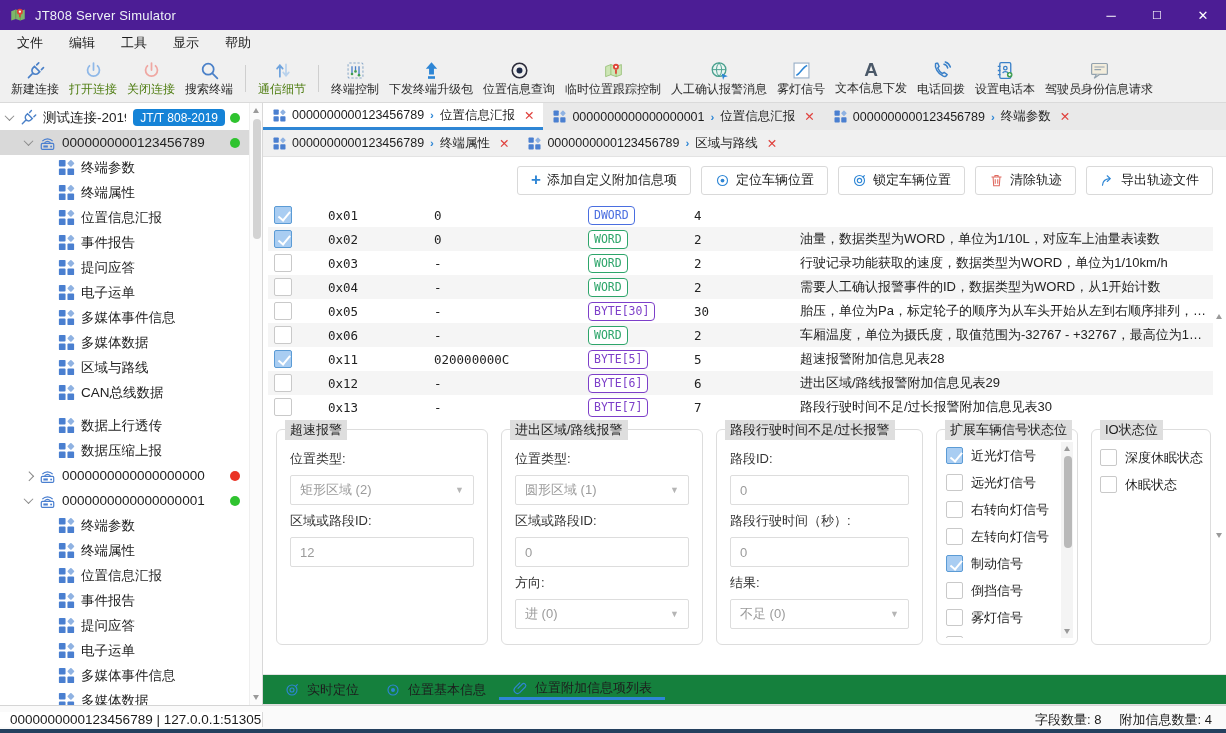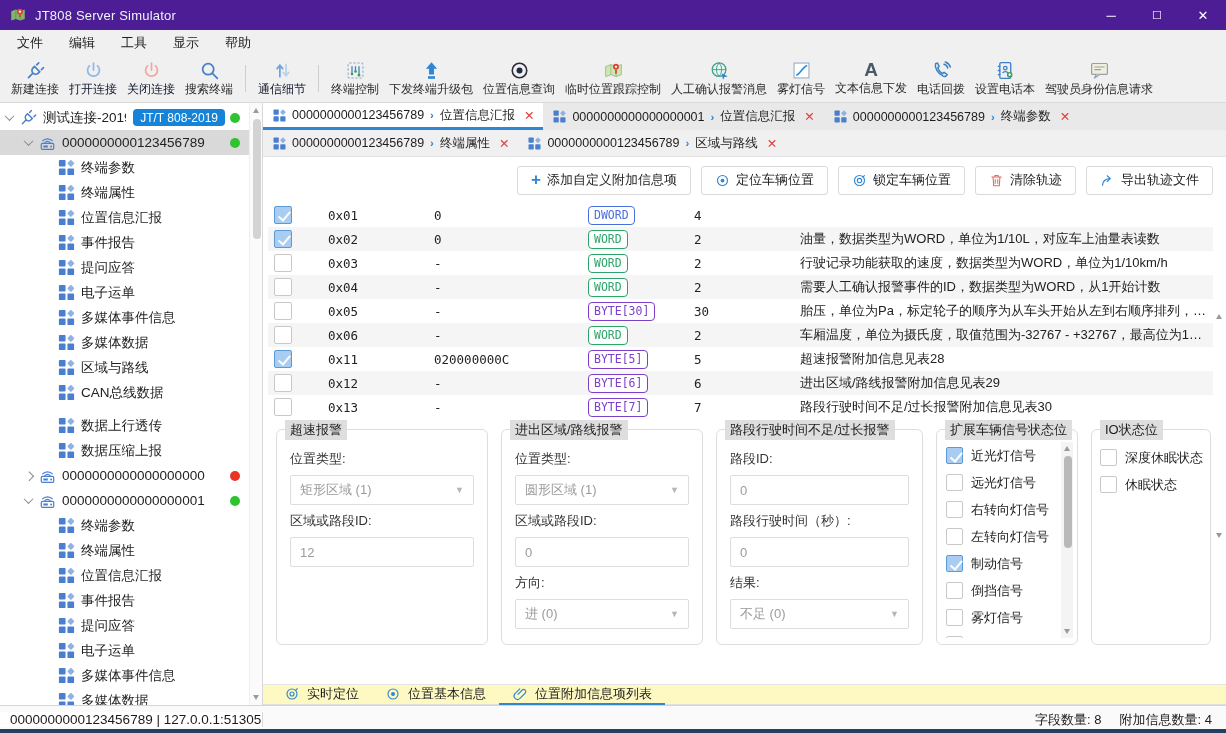--- a/index.html
+++ b/index.html
@@ -14,21 +14,21 @@
 .win-btn.max{font-size:11px}
 
 .menubar{height:26px;display:flex;align-items:center;padding-left:4px;background:#f0f0f0}
 .menu-item{padding:4px 13px;font-size:13px;color:#1c1c1c}
 
 .toolbar{height:47px;display:flex;align-items:stretch;padding:2px 2px 3px 6px;border-bottom:1px solid #dadada;background:#f0f0f0}
 .titem{display:flex;flex-direction:column;align-items:center;justify-content:space-between;padding:2px 5px;white-space:nowrap}
 .ticon{height:23px;display:flex;align-items:center;justify-content:center}
 .ticon svg{width:21px;height:21px}
 .tlabel{font-size:12px;color:#2b2b2b}
-.titem.disabled .tlabel{color:#0f172a}
+.titem.disabled .tlabel{color:#4d7c0f}
 .tsep-v{width:1px;background:#cfcfcf;margin:7px 7px}
 .a-letter{font-size:19px;font-weight:bold;color:#4a5868;line-height:20px}
 
 .main{display:flex;height:602px}
 
 .sidebar{width:263px;background:#fff;border-right:1px solid #d8d8d8;position:relative;flex:none}
 .tree{position:absolute;left:0;top:2px;right:13px;bottom:0;overflow:hidden}
 .trow{height:25px;display:flex;align-items:center;gap:5px;padding-right:9px}
 .trow.selected{background:#d9d9d9}
 .chev{width:7px;height:7px;border-right:1.6px solid #8a8a8a;border-bottom:1.6px solid #8a8a8a;flex:none}
@@ -94,21 +94,21 @@
 .flabel{font-size:13px;color:#333;margin:4px 0 7px}
 .fctrl{height:30px;border:1px solid #ddd;border-radius:2px;display:flex;align-items:center;padding:0 9px;color:#9b9b9b;font-size:13px;margin-bottom:7px;background:#fff}
 .fctrl .caret{margin-left:auto;color:#b5b5b5;font-size:9px}
 .ckrow{display:flex;align-items:center;gap:8px;height:27px}
 .ckrow .cb{width:17px;height:17px}
 .cklabel{font-size:13px;color:#1d1d1d;white-space:nowrap}
 .sig-wrap{position:relative;height:196px;overflow:hidden;padding-right:16px}
 .sig-scroll{position:absolute;top:0;right:0;width:12px;height:196px;background:#f4f4f4}
 .sig-scroll .vthumb{top:14px;height:92px;background:#b9b9b9}
 
-.bottom-tabs{margin-top:auto;height:21px;display:flex;align-items:flex-start;padding-left:8px;border-top:1px solid #e4e4e4;border-bottom:1px solid #dfdfdf;background:#fef9c3}
+.bottom-tabs{margin-top:auto;height:31px;display:flex;align-items:center;padding-left:8px;border-top:1px solid #e4e4e4;border-bottom:1px solid #dfdfdf;background:#15803d}
 .btab{display:flex;align-items:center;gap:7px;padding:0 13px;font-size:13px;color:#1d1d1d;white-space:nowrap}
 .btab.active{border-bottom:3px solid #2e86d5}
 .btab svg{width:16px;height:16px}
 
 .statusbar{height:28px;display:flex;align-items:center;background:#fafafa;border-top:1px solid #d5d5d5;position:relative}
 .statusbar::after{content:"";position:absolute;left:0;right:0;bottom:0;height:4px;background:#24405e}
 .status-left{width:263px;padding-left:10px;display:flex;align-items:center;background:#fff;border-right:1px solid #d8d8d8;font-size:13.5px;color:#1a1a1a;flex:none}
 .status-right{margin-left:auto;display:flex;align-items:center;gap:18px;padding-right:14px;font-size:13px;color:#1a1a1a}
 </style>
 </head>
@@ -855,21 +855,21 @@
       <div class="tbl-scroll" style="position:absolute;">
         <span class="tri tri-up" style="top:8px"></span>
         <span class="tri tri-down" style="bottom:8px"></span>
       </div>
 
       <div class="groups">
         <div class="group g1">
           <span class="gtitle">超速报警</span>
           <div class="flabel">位置类型:</div>
           <div class="fctrl">
-            <span>矩形区域 (1)</span>
+            <span>矩形区域 (2)</span>
             <span class="caret">▼</span>
           </div>
           <div class="flabel">区域或路段ID:</div>
           <div class="fctrl">
             <span>12</span>
           </div>
         </div>
 
         <div class="group g2">
           <span class="gtitle">进出区域/路线报警</span>

